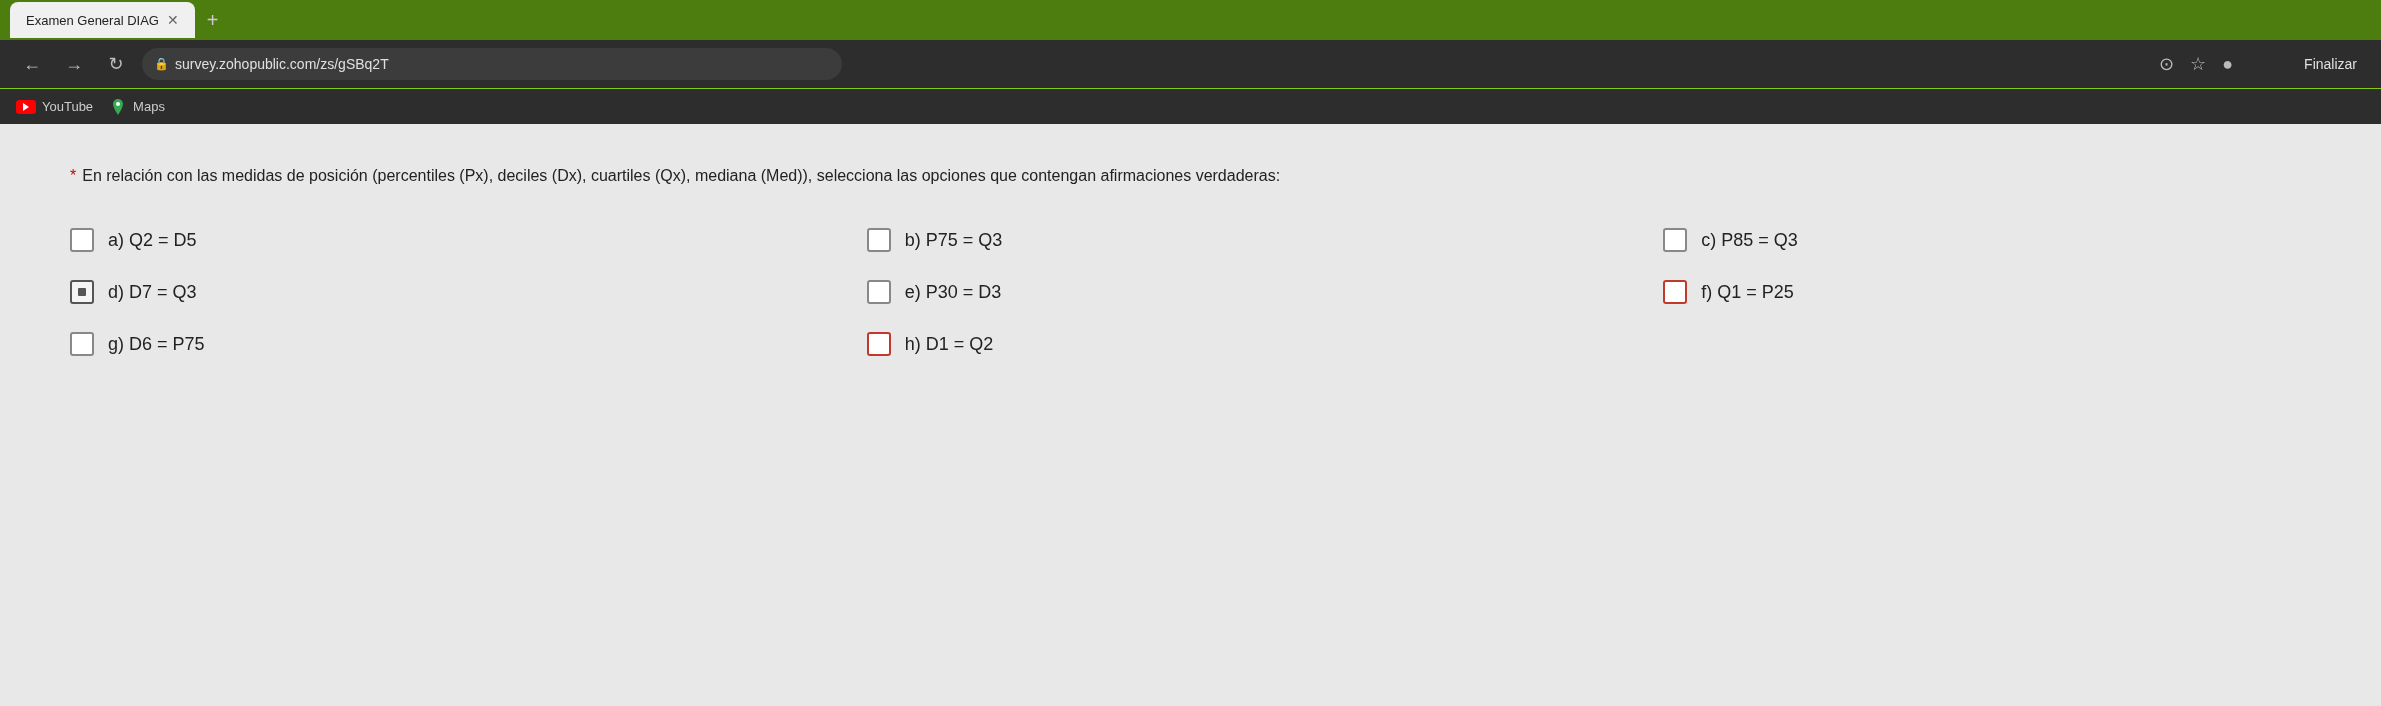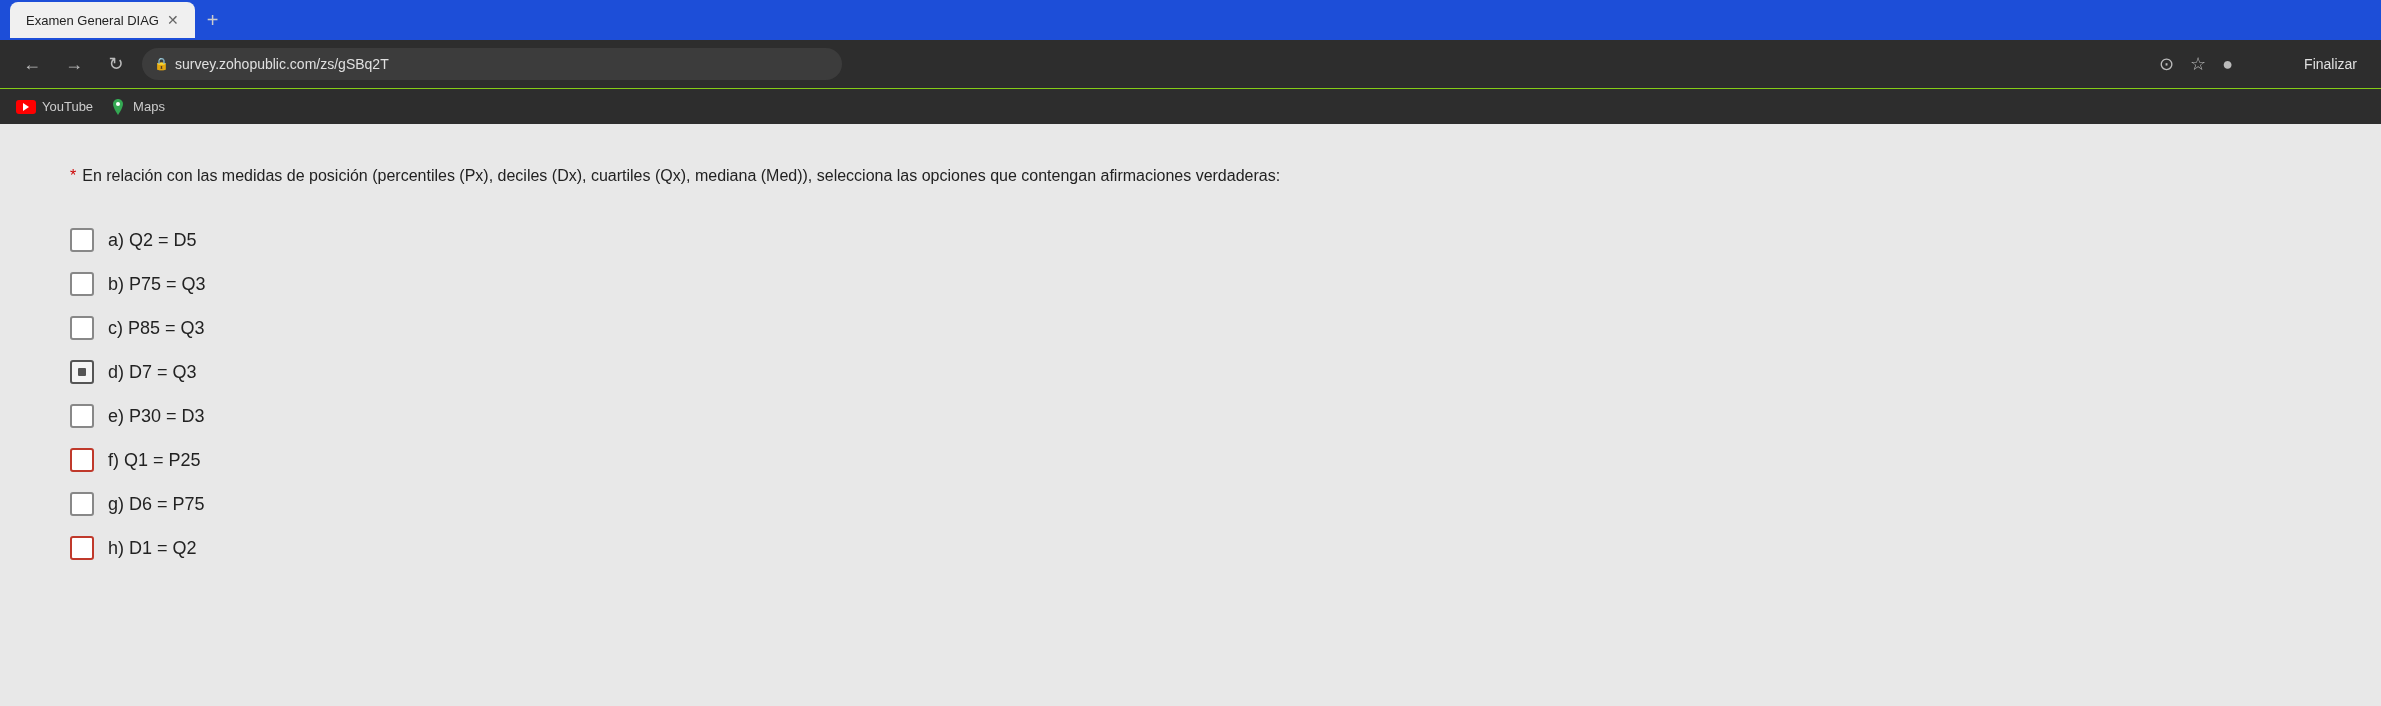--- a/index.html
+++ b/index.html
@@ -16,21 +16,21 @@
       overflow: hidden;
     }
 
     
     .browser-chrome {
       background: #2d2d2d;
       width: 100%;
     }
 
     .tab-bar {
-      background: #1d4ed8;
+      background: #4d7c0f;
       height: 40px;
       display: flex;
       align-items: center;
       padding: 8px 10px;
       gap: 4px;
     }
 
     .tab-active {
       background: #f0f0f0;
       border-radius: 8px 8px 0 0;
@@ -183,22 +183,22 @@
       padding-left: 10px;
     }
 
     .question-text .asterisk {
       color: #cc0000;
       margin-right: 6px;
     }
 
     .answers-grid {
       display: grid;
-      grid-template-columns: 1fr;
-      gap: 20px 200px;
+      grid-template-columns: 1fr 1fr 1fr;
+      gap: 28px 200px;
       padding-left: 10px;
     }
 
     .answer-item {
       display: flex;
       align-items: center;
       gap: 14px;
       font-size: 18px;
       color: #222;
     }

